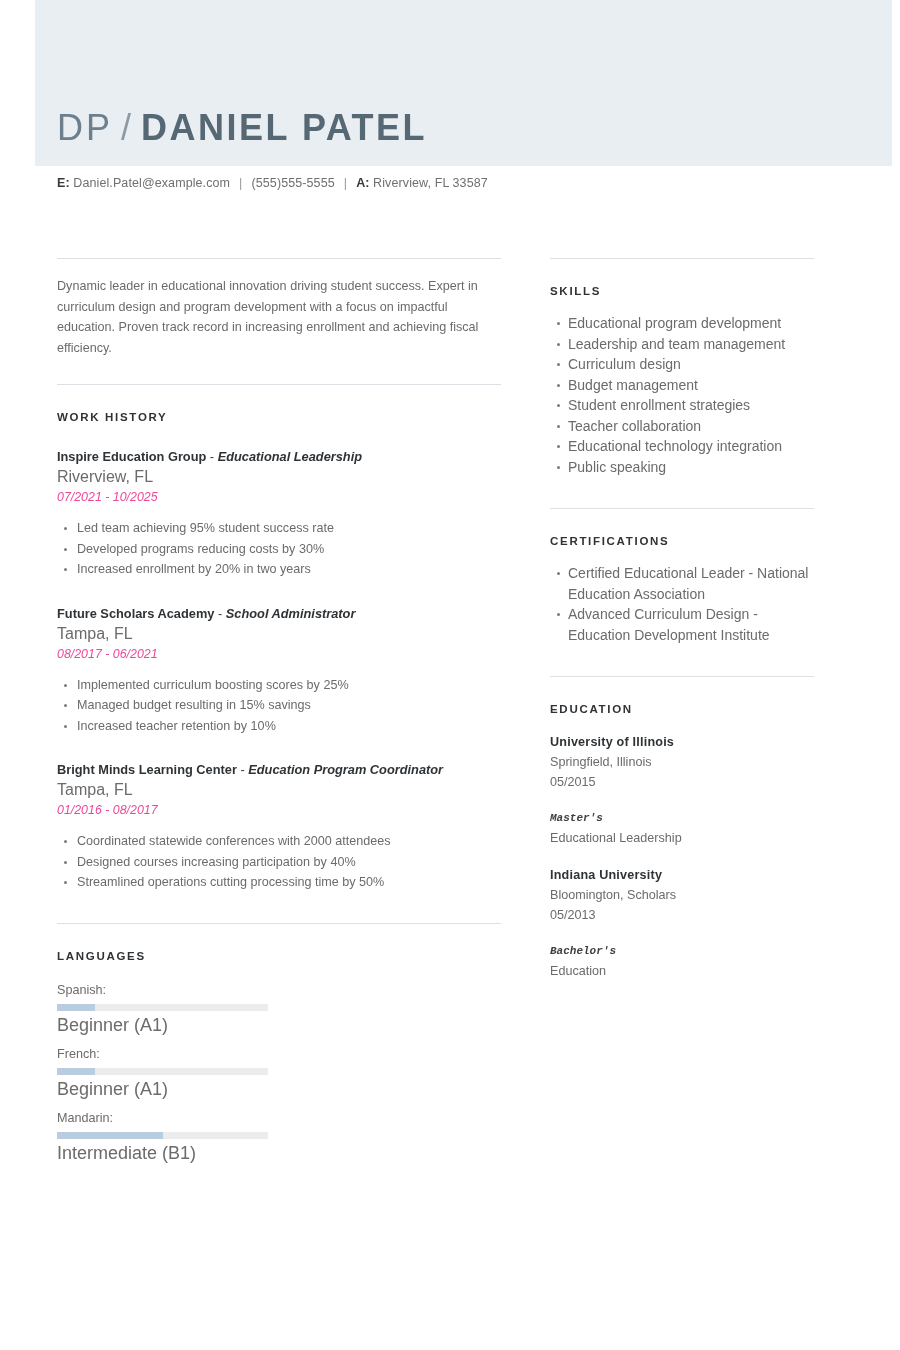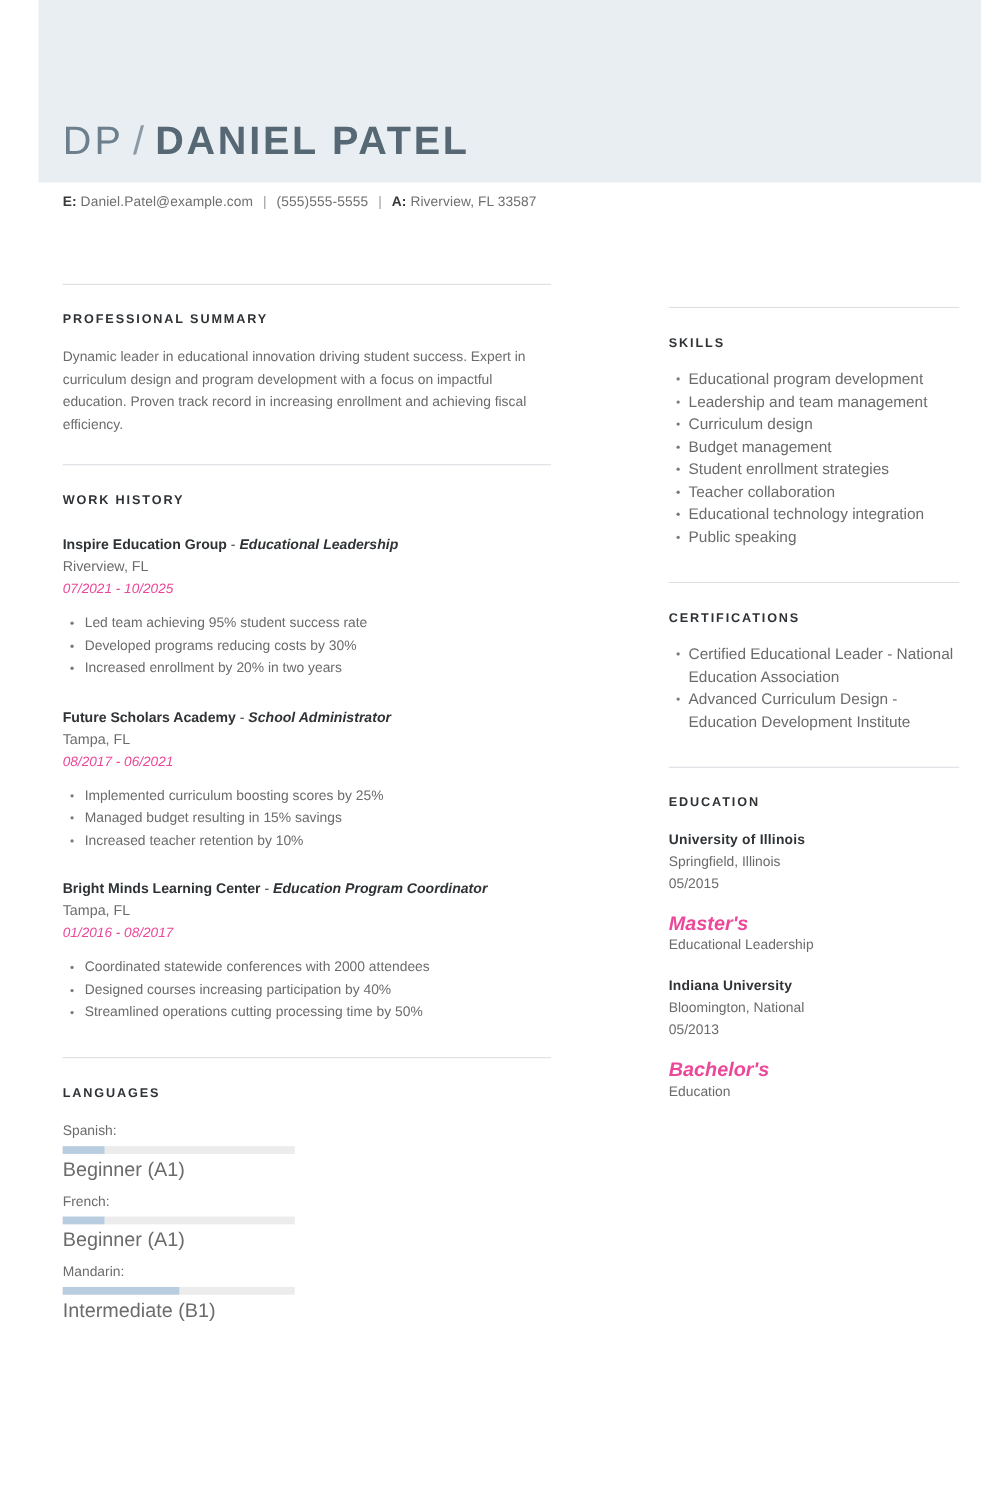--- a/index.html
+++ b/index.html
@@ -79,24 +79,23 @@
 
   
   .col-left {
     position: absolute;
     left: 57px;
     top: 258px;
     width: 444px;
   }
   .col-right {
     position: absolute;
-    left: 608px;
+    left: 550px;
     top: 258px;
     width: 264px;
-    margin-top: 21px;
   }
 
   .rule {
     height: 1px;
     background: #dcdfe3;
     width: 100%;
   }
 
   .sec-title {
     font-size: 11.5px;
@@ -118,21 +117,21 @@
   .job { margin-top: 24px; }
   .job-title-line {
     font-size: 12.8px;
     color: #2f3336;
     line-height: 19px;
   }
   .job-company { font-weight: bold; }
   .job-dash { font-weight: normal; color: #3a3a3a; }
   .job-role { font-style: italic; font-weight: bold; }
   .job-loc {
-    font-size: 13px;
+    font-size: 16px;
     color: #6b6b6b;
     line-height: 20px;
     margin-top: 1px;
   }
   .job-dates {
     font-size: 12.4px;
     color: #ec4899;
     font-style: italic;
     line-height: 20px;
   }
@@ -228,25 +227,26 @@
     color: #2f3336;
     line-height: 19px;
     letter-spacing: 0.2px;
   }
   .edu-line {
     font-size: 12.6px;
     color: #6b6b6b;
     line-height: 20px;
   }
   .edu-degree {
-    font-size: 18px;
+    font-size: 11px;
     font-weight: bold;
     font-style: italic;
-    color: #ec4899;
+    color: #404040;
     line-height: 19px;
+    font-family: Liberation Mono, monospace;
   }
 </style>
 </head>
 <body>
 
 <div class="page">
 
   <div class="header-band">
     <div class="name-line">
       <span class="initials">DP</span><span class="name-sep">/</span><span class="full-name">DANIEL PATEL</span>
@@ -255,21 +255,20 @@
 
   <div class="contact">
     <b>E:</b>
     <span>Daniel.Patel@example.com</span><span class="sep">|</span><span>(555)555-5555</span><span class="sep">|</span><b>A:</b>
     <span>Riverview, FL 33587</span>
   </div>
 
   <div class="col-left">
 
     <div class="rule"></div>
-    <div class="sec-title">PROFESSIONAL SUMMARY</div>
     <div class="summary-text">Dynamic leader in educational innovation driving student success. Expert in curriculum design and program development with a focus on impactful education. Proven track record in increasing enrollment and achieving fiscal efficiency.</div>
 
     <div style="height:26px"></div>
     <div class="rule"></div>
     <div class="sec-title">WORK HISTORY</div>
 
     <div class="job">
       <div class="job-title-line">
         <span class="job-company">Inspire Education Group</span><span class="job-dash"> - </span><span class="job-role">Educational Leadership</span>
       </div>
@@ -370,21 +369,21 @@
       <div class="edu-line">Springfield, Illinois</div>
       <div class="edu-line">05/2015</div>
     </div>
     <div class="edu-block tight">
       <div class="edu-degree">Master's</div>
       <div class="edu-line">Educational Leadership</div>
     </div>
 
     <div class="edu-block">
       <div class="edu-school">Indiana University</div>
-      <div class="edu-line">Bloomington, National</div>
+      <div class="edu-line">Bloomington, Scholars</div>
       <div class="edu-line">05/2013</div>
     </div>
     <div class="edu-block tight">
       <div class="edu-degree">Bachelor's</div>
       <div class="edu-line">Education</div>
     </div>
 
   </div>
 
 </div>

